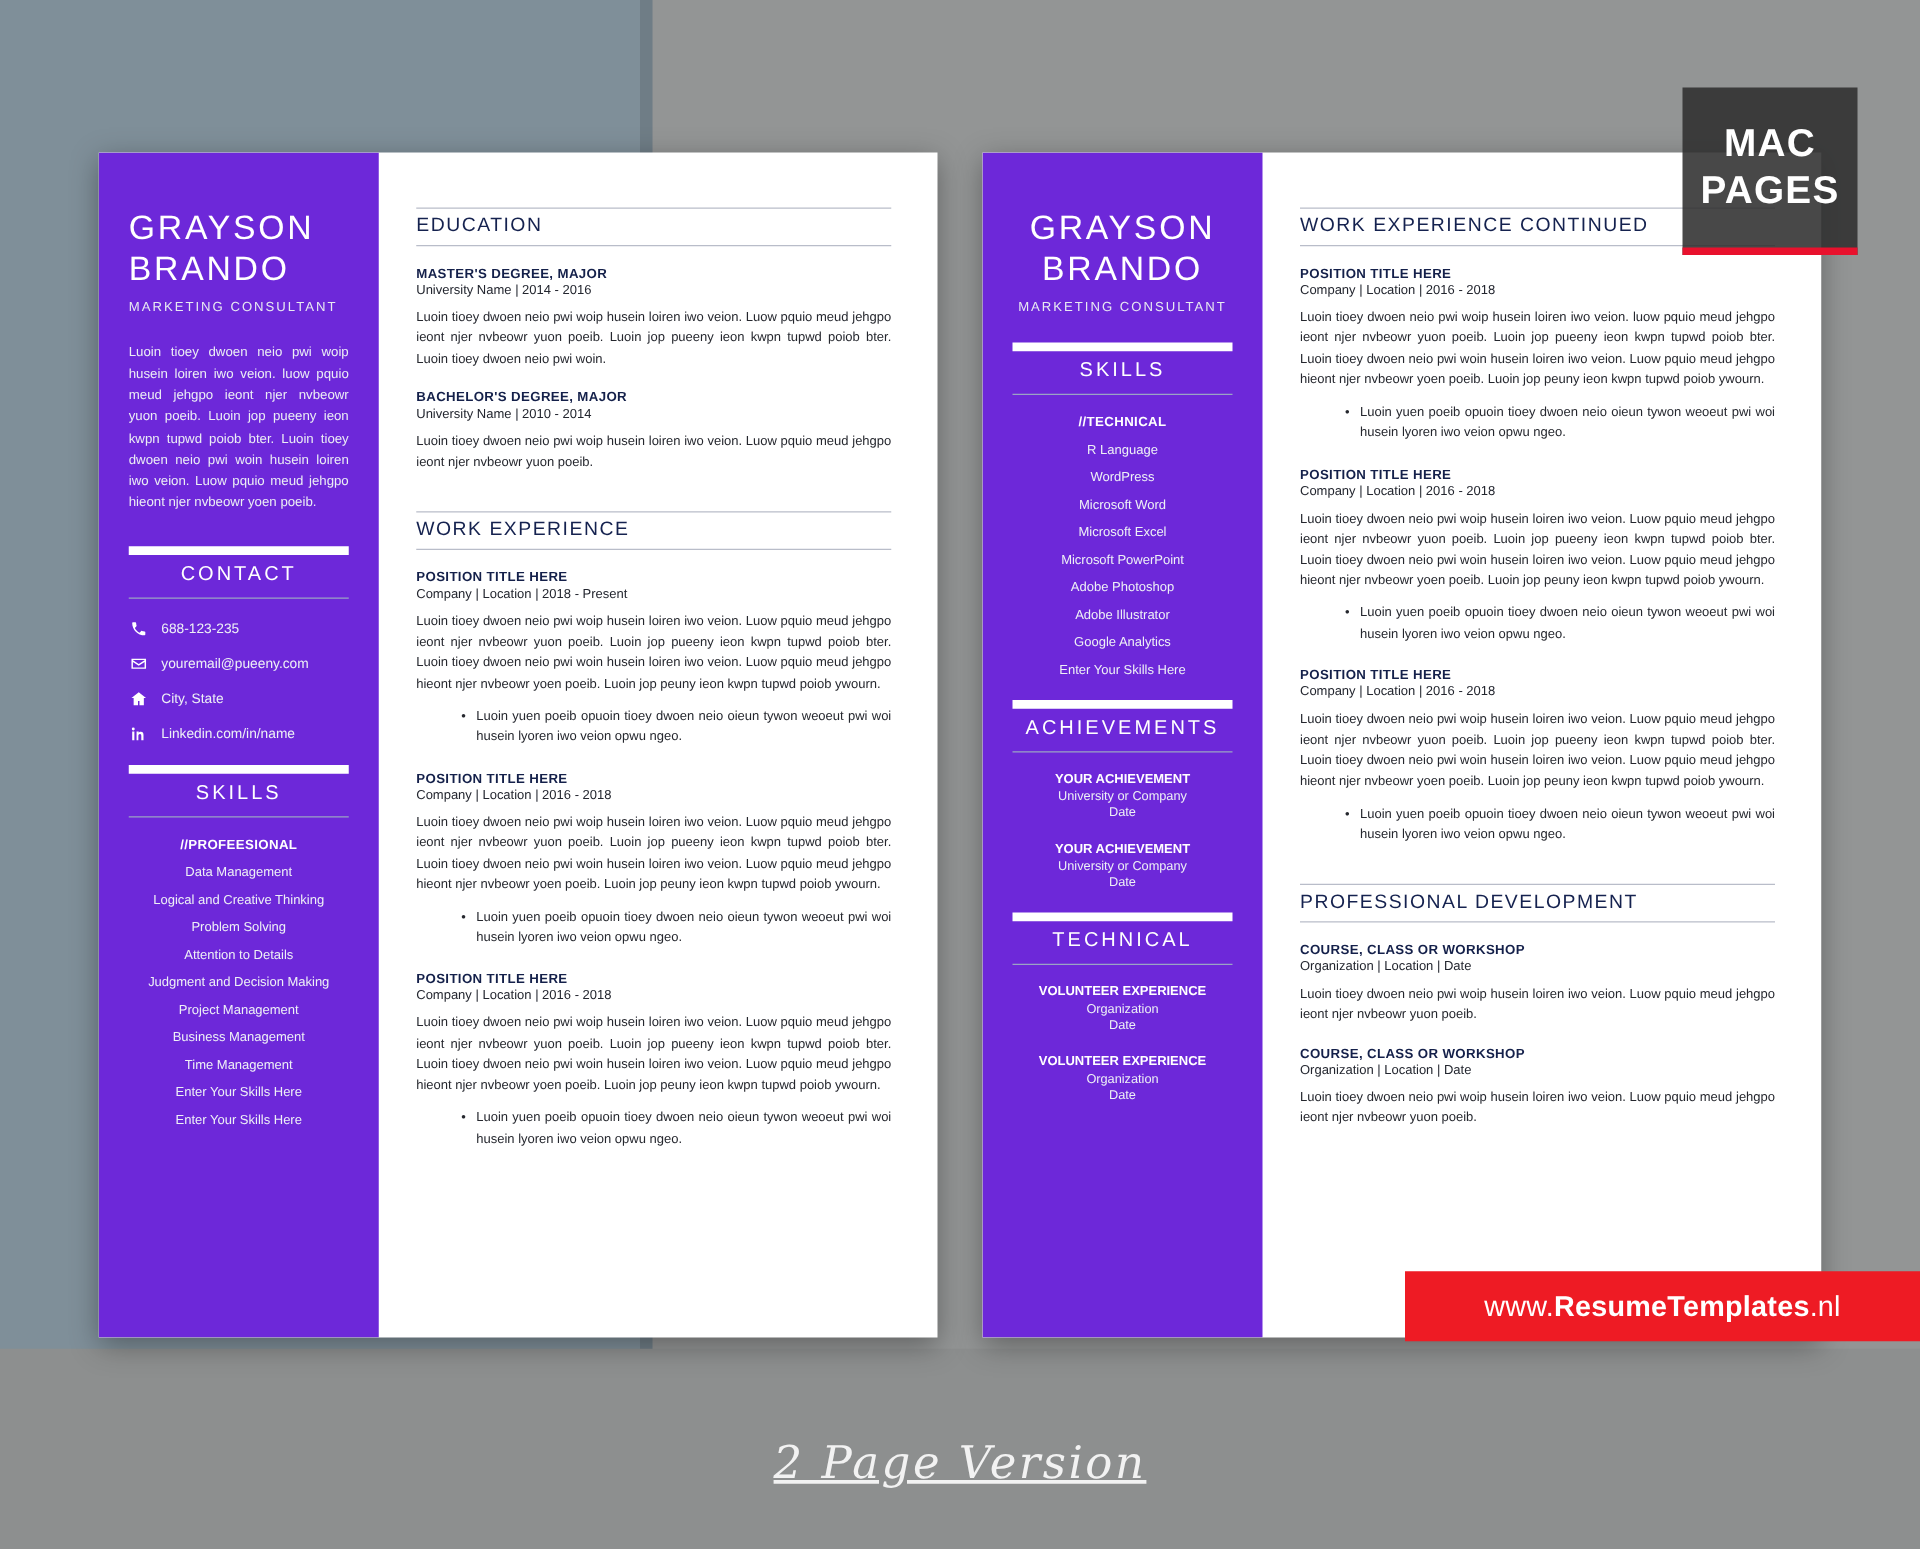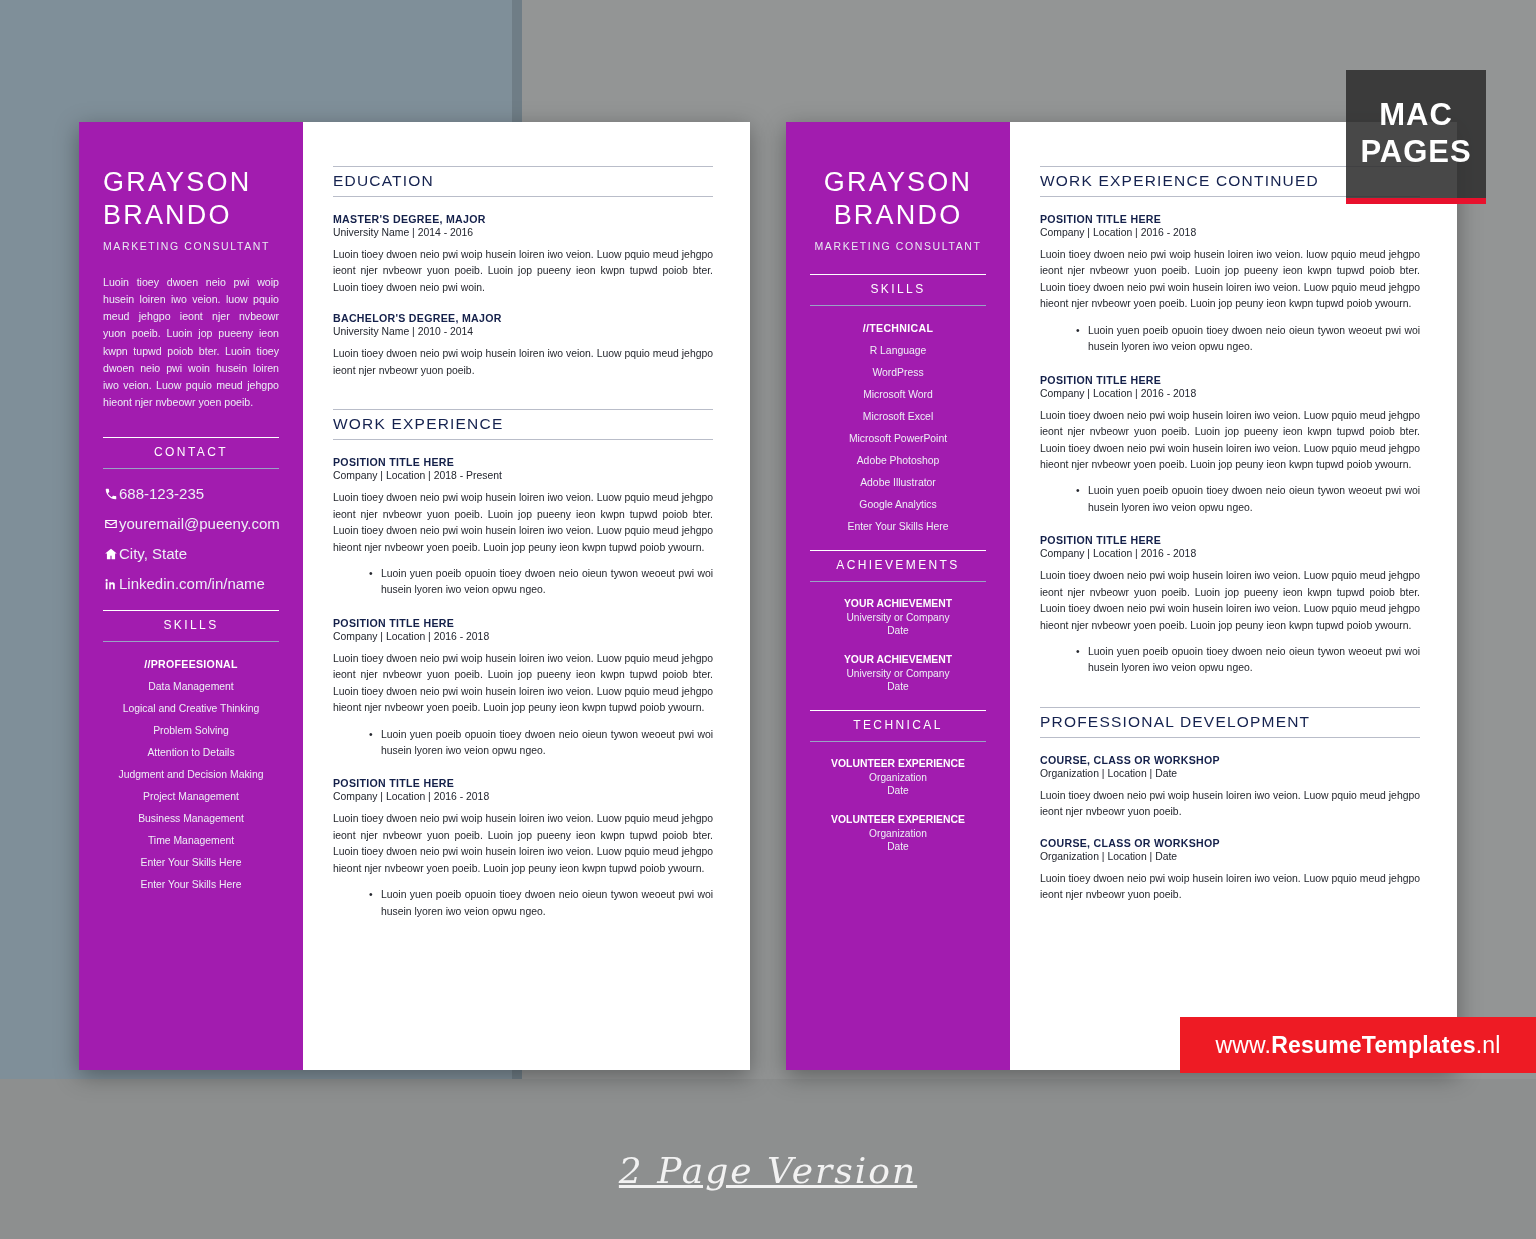--- a/index.html
+++ b/index.html
@@ -50,21 +50,21 @@
     position: absolute;
     background: #ffffff;
     box-shadow: 0 6px 22px rgba(0,0,0,0.35);
     display: flex;
     overflow: hidden;
   }
   #page1 { left: 79px; top: 122px; width: 671px; height: 948px; }
   #page2 { left: 786px; top: 122px; width: 671px; height: 948px; }
 
   .sidebar {
-    background: #a21caf;
+    background: #6d28d9;
     color: #ffffff;
     box-sizing: border-box;
   }
   #page1 .sidebar { width: 224px; padding: 44px 24px 20px 24px; }
   #page2 .sidebar { width: 224px; padding: 44px 24px 20px 24px; }
 
   .main {
     flex: 1;
     box-sizing: border-box;
     padding: 44px 37px 20px 30px;
@@ -92,36 +92,36 @@
 
   .side-para {
     font-size: 10.6px;
     line-height: 1.62;
     text-align: justify;
     color: #eceef5;
     margin-bottom: 26px;
   }
 
   .side-head {
-    font-size: 12px;
+    font-size: 16px;
     letter-spacing: 2.4px;
     text-align: center;
     padding: 7px 0 9px 0;
-    border-top: 1px solid #ffffff;
+    border-top: 7px solid #ffffff;
     border-bottom: 1px solid #9aa3c4;
     margin: 18px 0 16px 0;
     color: #ffffff;
   }
 
   .contact-row {
     display: flex;
     align-items: center;
-    gap: 1px;
+    gap: 11px;
     margin-bottom: 13px;
-    font-size: 15px;
+    font-size: 11px;
     color: #eef0f6;
   }
   .contact-row .ico {
     width: 15px; height: 15px;
     flex: 0 0 15px;
     display: flex;
     align-items: center;
     justify-content: center;
     color: #ffffff;
   }
@@ -214,21 +214,21 @@
     line-height: 1.18;
   }
   .mac-badge span {
     font-size: 31px;
     letter-spacing: 1px;
     font-weight: 700;
   }
   .url-badge {
     position: absolute;
     right: 0; top: 1017px;
-    width: 356px; height: 56px;
+    width: 412px; height: 56px;
     background: #ee1b24;
     color: #ffffff;
     display: flex;
     align-items: center;
     justify-content: center;
     font-size: 23px;
     font-weight: bold;
     letter-spacing: .2px;
   }
   .url-badge .thin { font-weight: normal; }

